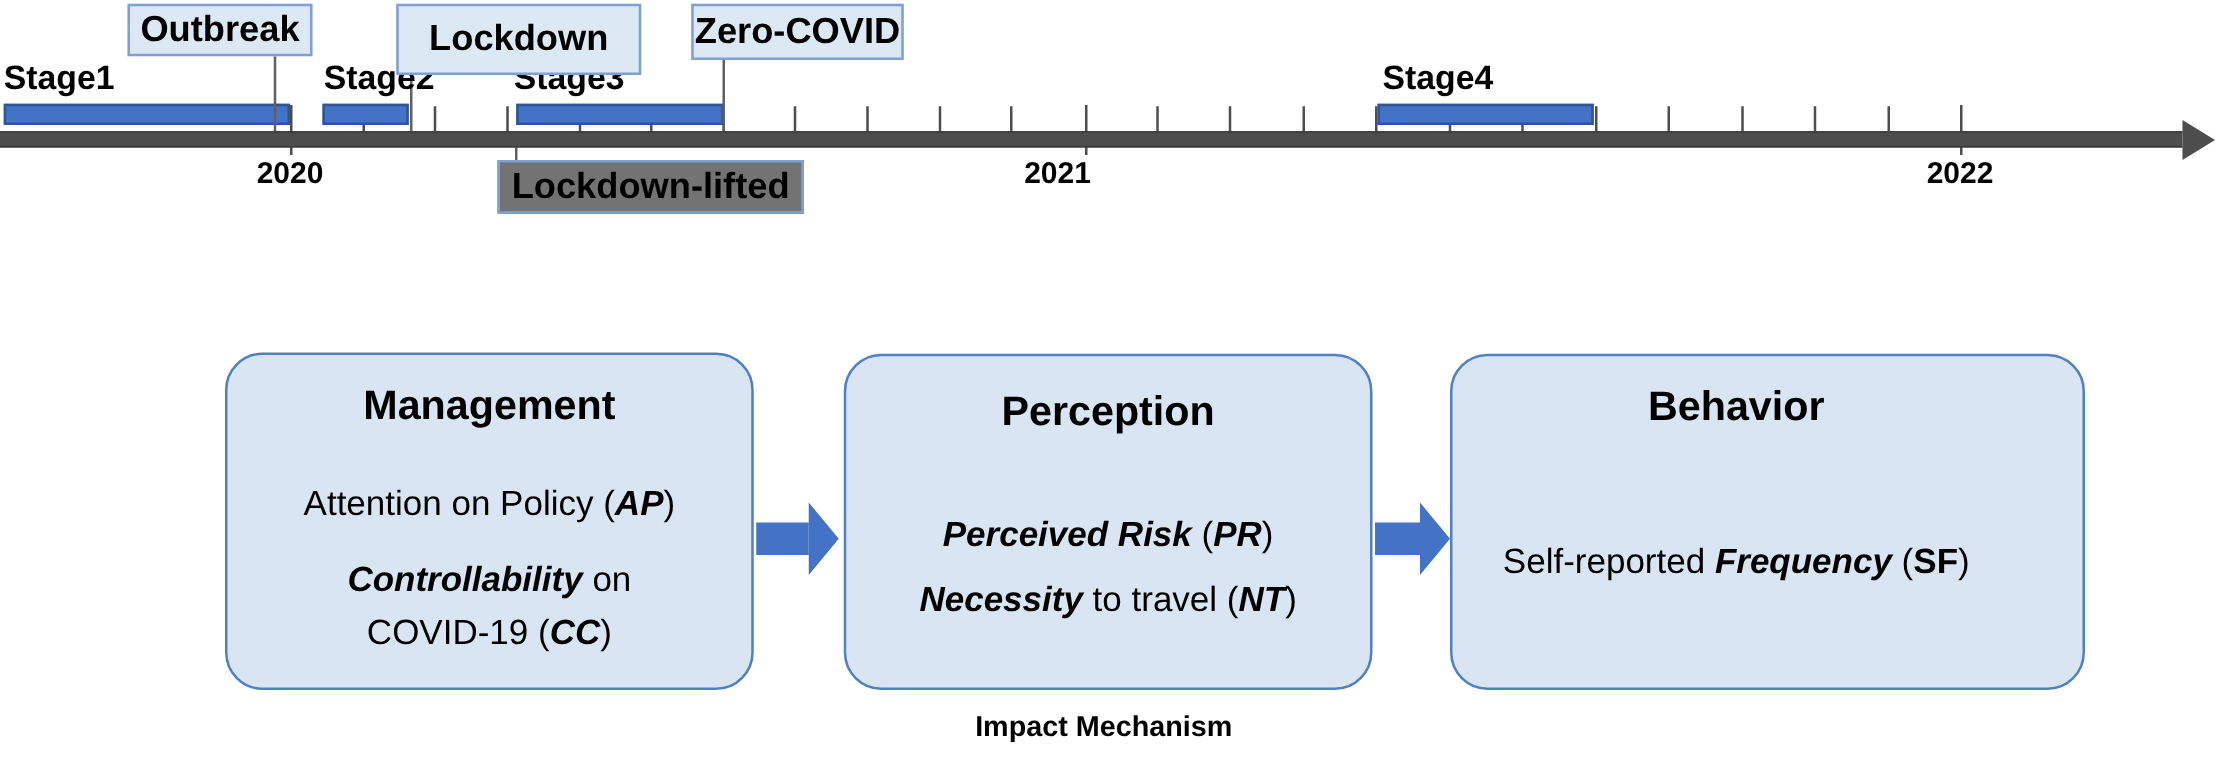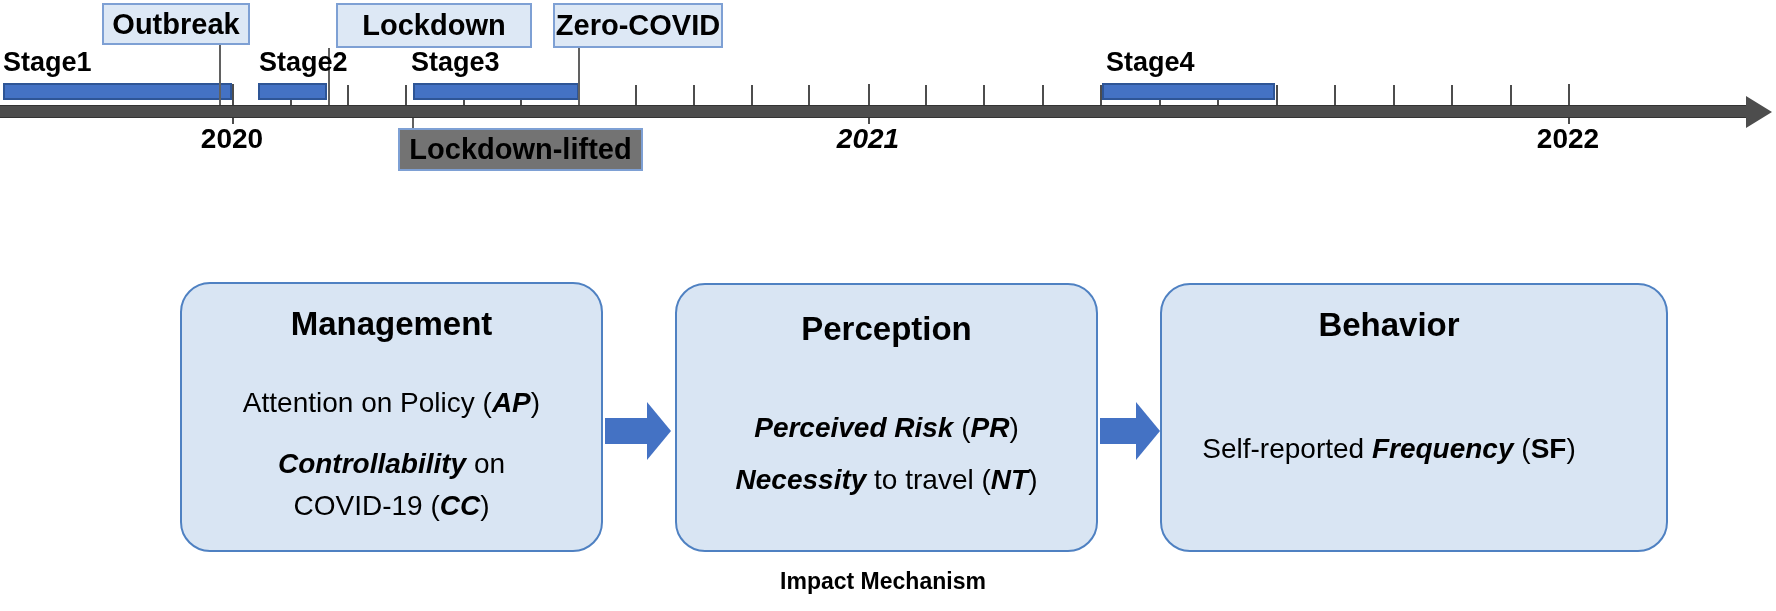--- a/index.html
+++ b/index.html
@@ -6,21 +6,21 @@
   .canvas{position:relative;width:1776px;height:611px;background:#ffffff;
           font-family:"Liberation Sans",sans-serif;color:#000;overflow:hidden;}
   
   .minor-tick{position:absolute;top:85px;width:2px;height:20px;z-index:1;}
   .year-tick{position:absolute;top:84px;width:2px;height:40px;z-index:1;}
   .stage-bar{position:absolute;top:83px;height:17px;box-sizing:border-box;border-style:solid;border-width:2px;z-index:2;}
   .drop-line{position:absolute;width:2px;z-index:3;}
   .axis{position:absolute;box-sizing:border-box;z-index:4;}
   .axis-head{position:absolute;width:0;height:0;z-index:4;}
   .stage-label{position:absolute;top:48px;font-size:27px;font-weight:bold;line-height:28px;white-space:nowrap;z-index:5;}
-  .year-label{position:absolute;top:125px;font-size:28px;font-weight:bold;line-height:28px;white-space:nowrap;transform:translateX(-50%);z-index:5;}
+  .year-label{position:absolute;top:125px;font-size:24px;font-weight:bold;line-height:28px;white-space:nowrap;transform:translateX(-50%);z-index:5;}
   .event-box{position:absolute;box-sizing:border-box;border-width:2px;border-style:solid;display:flex;align-items:center;justify-content:center;
              font-size:29px;font-weight:bold;white-space:nowrap;z-index:5;}
   
   .mech-box{position:absolute;box-sizing:border-box;border-width:2px;border-style:solid;border-radius:30px;z-index:1;padding-left:12px;}
   .mech-title{position:absolute;left:0;width:100%;text-align:center;font-size:33px;font-weight:bold;line-height:40px;white-space:nowrap;}
   .mech-line{position:absolute;width:100%;text-align:center;font-size:28px;line-height:34px;white-space:nowrap;}
   .seg-r{font-weight:normal;font-style:normal;}
   .seg-b{font-weight:bold;font-style:normal;}
   .seg-bi{font-weight:bold;font-style:italic;}
   .flow-stem{position:absolute;z-index:2;}
@@ -49,36 +49,36 @@
       <div class="minor-tick" style="left: 1159px; background: rgb(77, 77, 77);"></div>
       <div class="minor-tick" style="left: 1217px; background: rgb(77, 77, 77);"></div>
       <div class="minor-tick" style="left: 1276px; background: rgb(77, 77, 77);"></div>
       <div class="minor-tick" style="left: 1334px; background: rgb(77, 77, 77);"></div>
       <div class="minor-tick" style="left: 1393px; background: rgb(77, 77, 77);"></div>
       <div class="minor-tick" style="left: 1451px; background: rgb(77, 77, 77);"></div>
       <div class="minor-tick" style="left: 1510px; background: rgb(77, 77, 77);"></div>
       <div class="year-tick" style="left: 232px; background: rgb(77, 77, 77);"></div>
       <div class="year-label" style="left: 232px; color: rgb(0, 0, 0);">2020</div>
       <div class="year-tick" style="left: 868px; background: rgb(77, 77, 77);"></div>
-      <div class="year-label" style="left: 868px; color: rgb(0, 0, 0); font-style: italic;">2021</div>
+      <div class="year-label" style="left: 846px; color: rgb(0, 0, 0);">2021</div>
       <div class="year-tick" style="left: 1568px; background: rgb(77, 77, 77);"></div>
       <div class="year-label" style="left: 1568px; color: rgb(0, 0, 0);">2022</div>
       <div class="axis" style="left: 0px; top: 105px; width: 1746px; height: 13px; background: rgb(77, 77, 77); border-top: 1px solid rgb(51, 51, 51); border-bottom: 1px solid rgb(51, 51, 51);"></div>
       <div class="axis-head" style="left: 1746px; top: 95.5px; border-top: 16px solid transparent; border-bottom: 16px solid transparent; border-left: 26px solid rgb(77, 77, 77);"></div>
       <div class="stage-bar" style="left: 3px; width: 229px; background: rgb(68, 114, 196); border-color: rgb(46, 85, 150);"></div>
       <div class="stage-label" style="left: 3px; color: rgb(0, 0, 0);">Stage1</div>
       <div class="stage-bar" style="left: 258px; width: 69px; background: rgb(68, 114, 196); border-color: rgb(46, 85, 150);"></div>
       <div class="stage-label" style="left: 259px; color: rgb(0, 0, 0);">Stage2</div>
       <div class="stage-bar" style="left: 413px; width: 166px; background: rgb(68, 114, 196); border-color: rgb(46, 85, 150);"></div>
       <div class="stage-label" style="left: 411px; color: rgb(0, 0, 0);">Stage3</div>
       <div class="stage-bar" style="left: 1102px; width: 173px; background: rgb(68, 114, 196); border-color: rgb(46, 85, 150);"></div>
       <div class="stage-label" style="left: 1106px; color: rgb(0, 0, 0);">Stage4</div>
       <div class="event-box" style="left: 102px; top: 3px; width: 148px; height: 42px; background: rgb(221, 232, 245); border-color: rgb(126, 160, 212); color: rgb(0, 0, 0);">Outbreak</div>
       <div class="drop-line" style="left: 219px; top: 45px; height: 60px; background: rgb(97, 97, 97);"></div>
-      <div class="event-box" style="left: 336px; top: 3px; width: 196px; height: 45px; background: rgb(221, 232, 245); border-color: rgb(126, 160, 212); color: rgb(0, 0, 0);">Lockdown</div>
+      <div class="event-box" style="left: 317px; top: 3px; width: 196px; height: 57px; background: rgb(221, 232, 245); border-color: rgb(126, 160, 212); color: rgb(0, 0, 0);">Lockdown</div>
       <div class="drop-line" style="left: 328px; top: 48px; height: 57px; background: rgb(97, 97, 97);"></div>
       <div class="event-box" style="left: 553px; top: 3px; width: 170px; height: 45px; background: rgb(221, 232, 245); border-color: rgb(126, 160, 212); color: rgb(0, 0, 0);">Zero-COVID</div>
       <div class="drop-line" style="left: 578px; top: 48px; height: 57px; background: rgb(97, 97, 97);"></div>
       <div class="event-box" style="left: 398px; top: 128px; width: 245px; height: 43px; background: #737373; border-color: rgb(126, 160, 212); color: rgb(0, 0, 0);">Lockdown-lifted</div>
       <div class="drop-line" style="left: 412px; top: 118px; height: 10px; background: rgb(97, 97, 97);"></div>
     </div>
   <div id="mechanism-root">
       <div class="mech-box" style="left: 180px; top: 282px; width: 423px; height: 270px; background: rgb(217, 229, 243); border-color: rgb(79, 129, 194);">
         <div class="mech-title" style="top: 20px; left: 0px; color: rgb(0, 0, 0);">Management</div>
         <div class="mech-line" style="top: 102px; left: 0px; color: rgb(0, 0, 0);"><span class="seg-r">Attention on Policy (</span><span class="seg-bi">AP</span><span class="seg-r">)</span></div>

